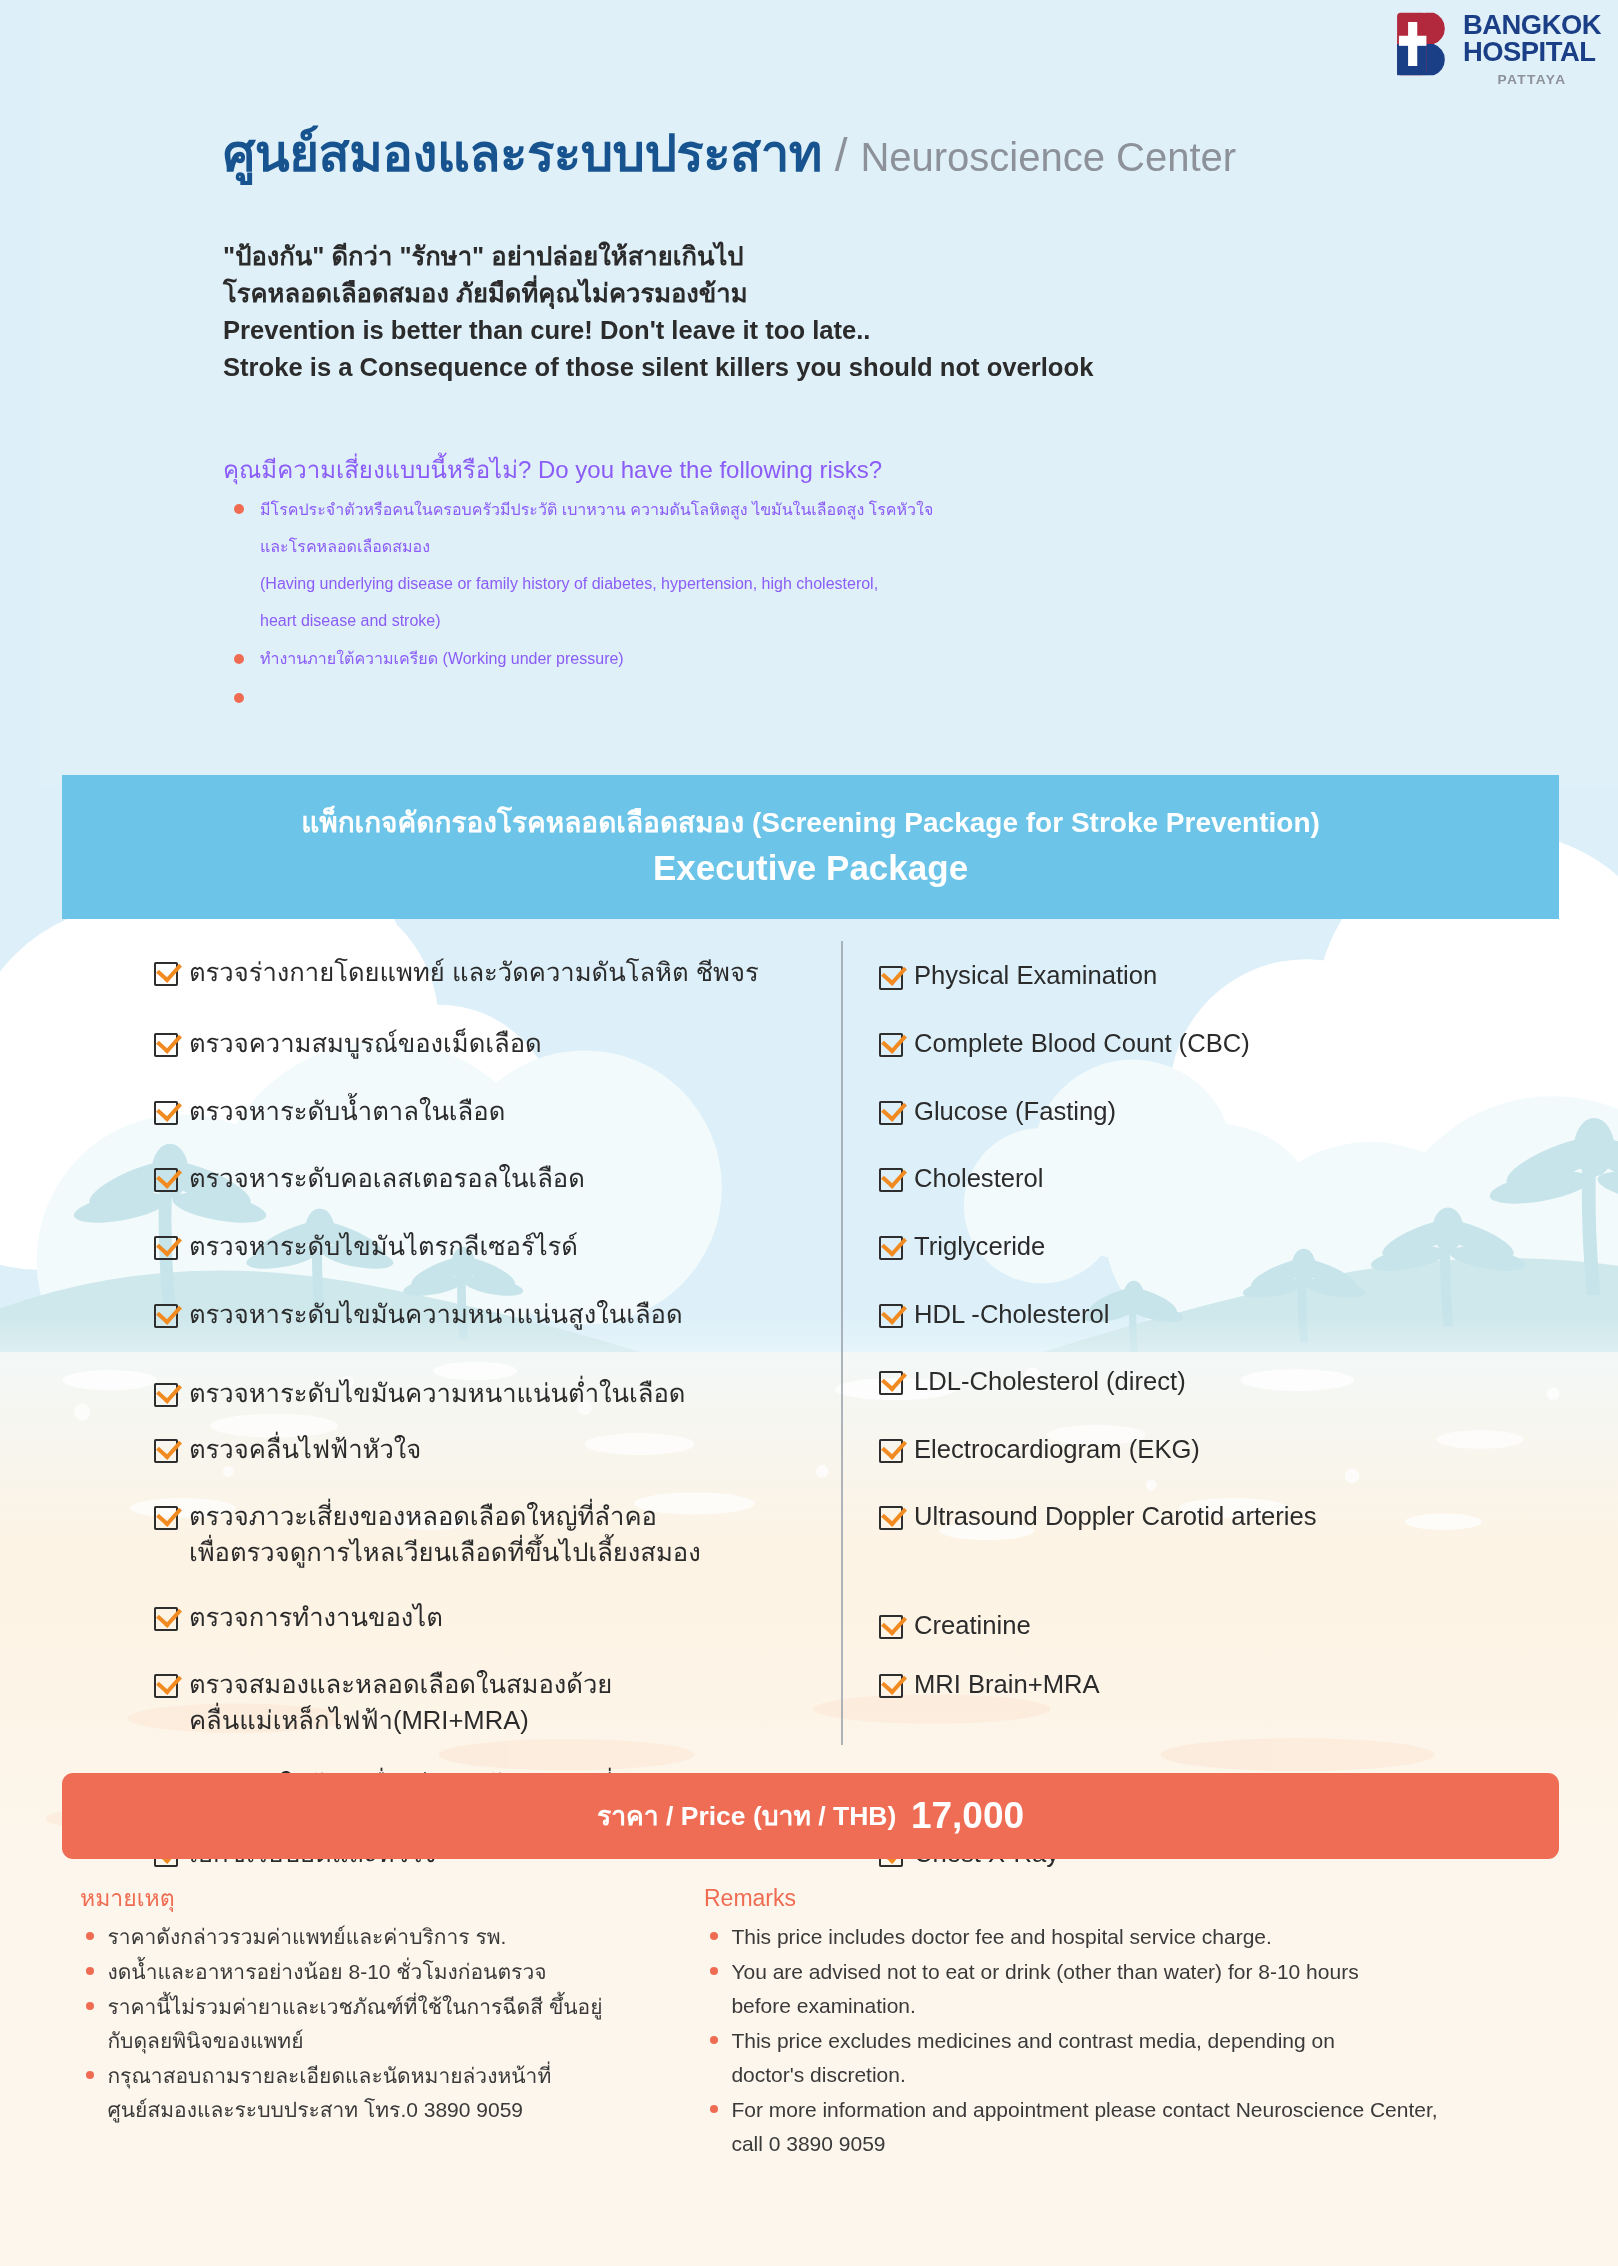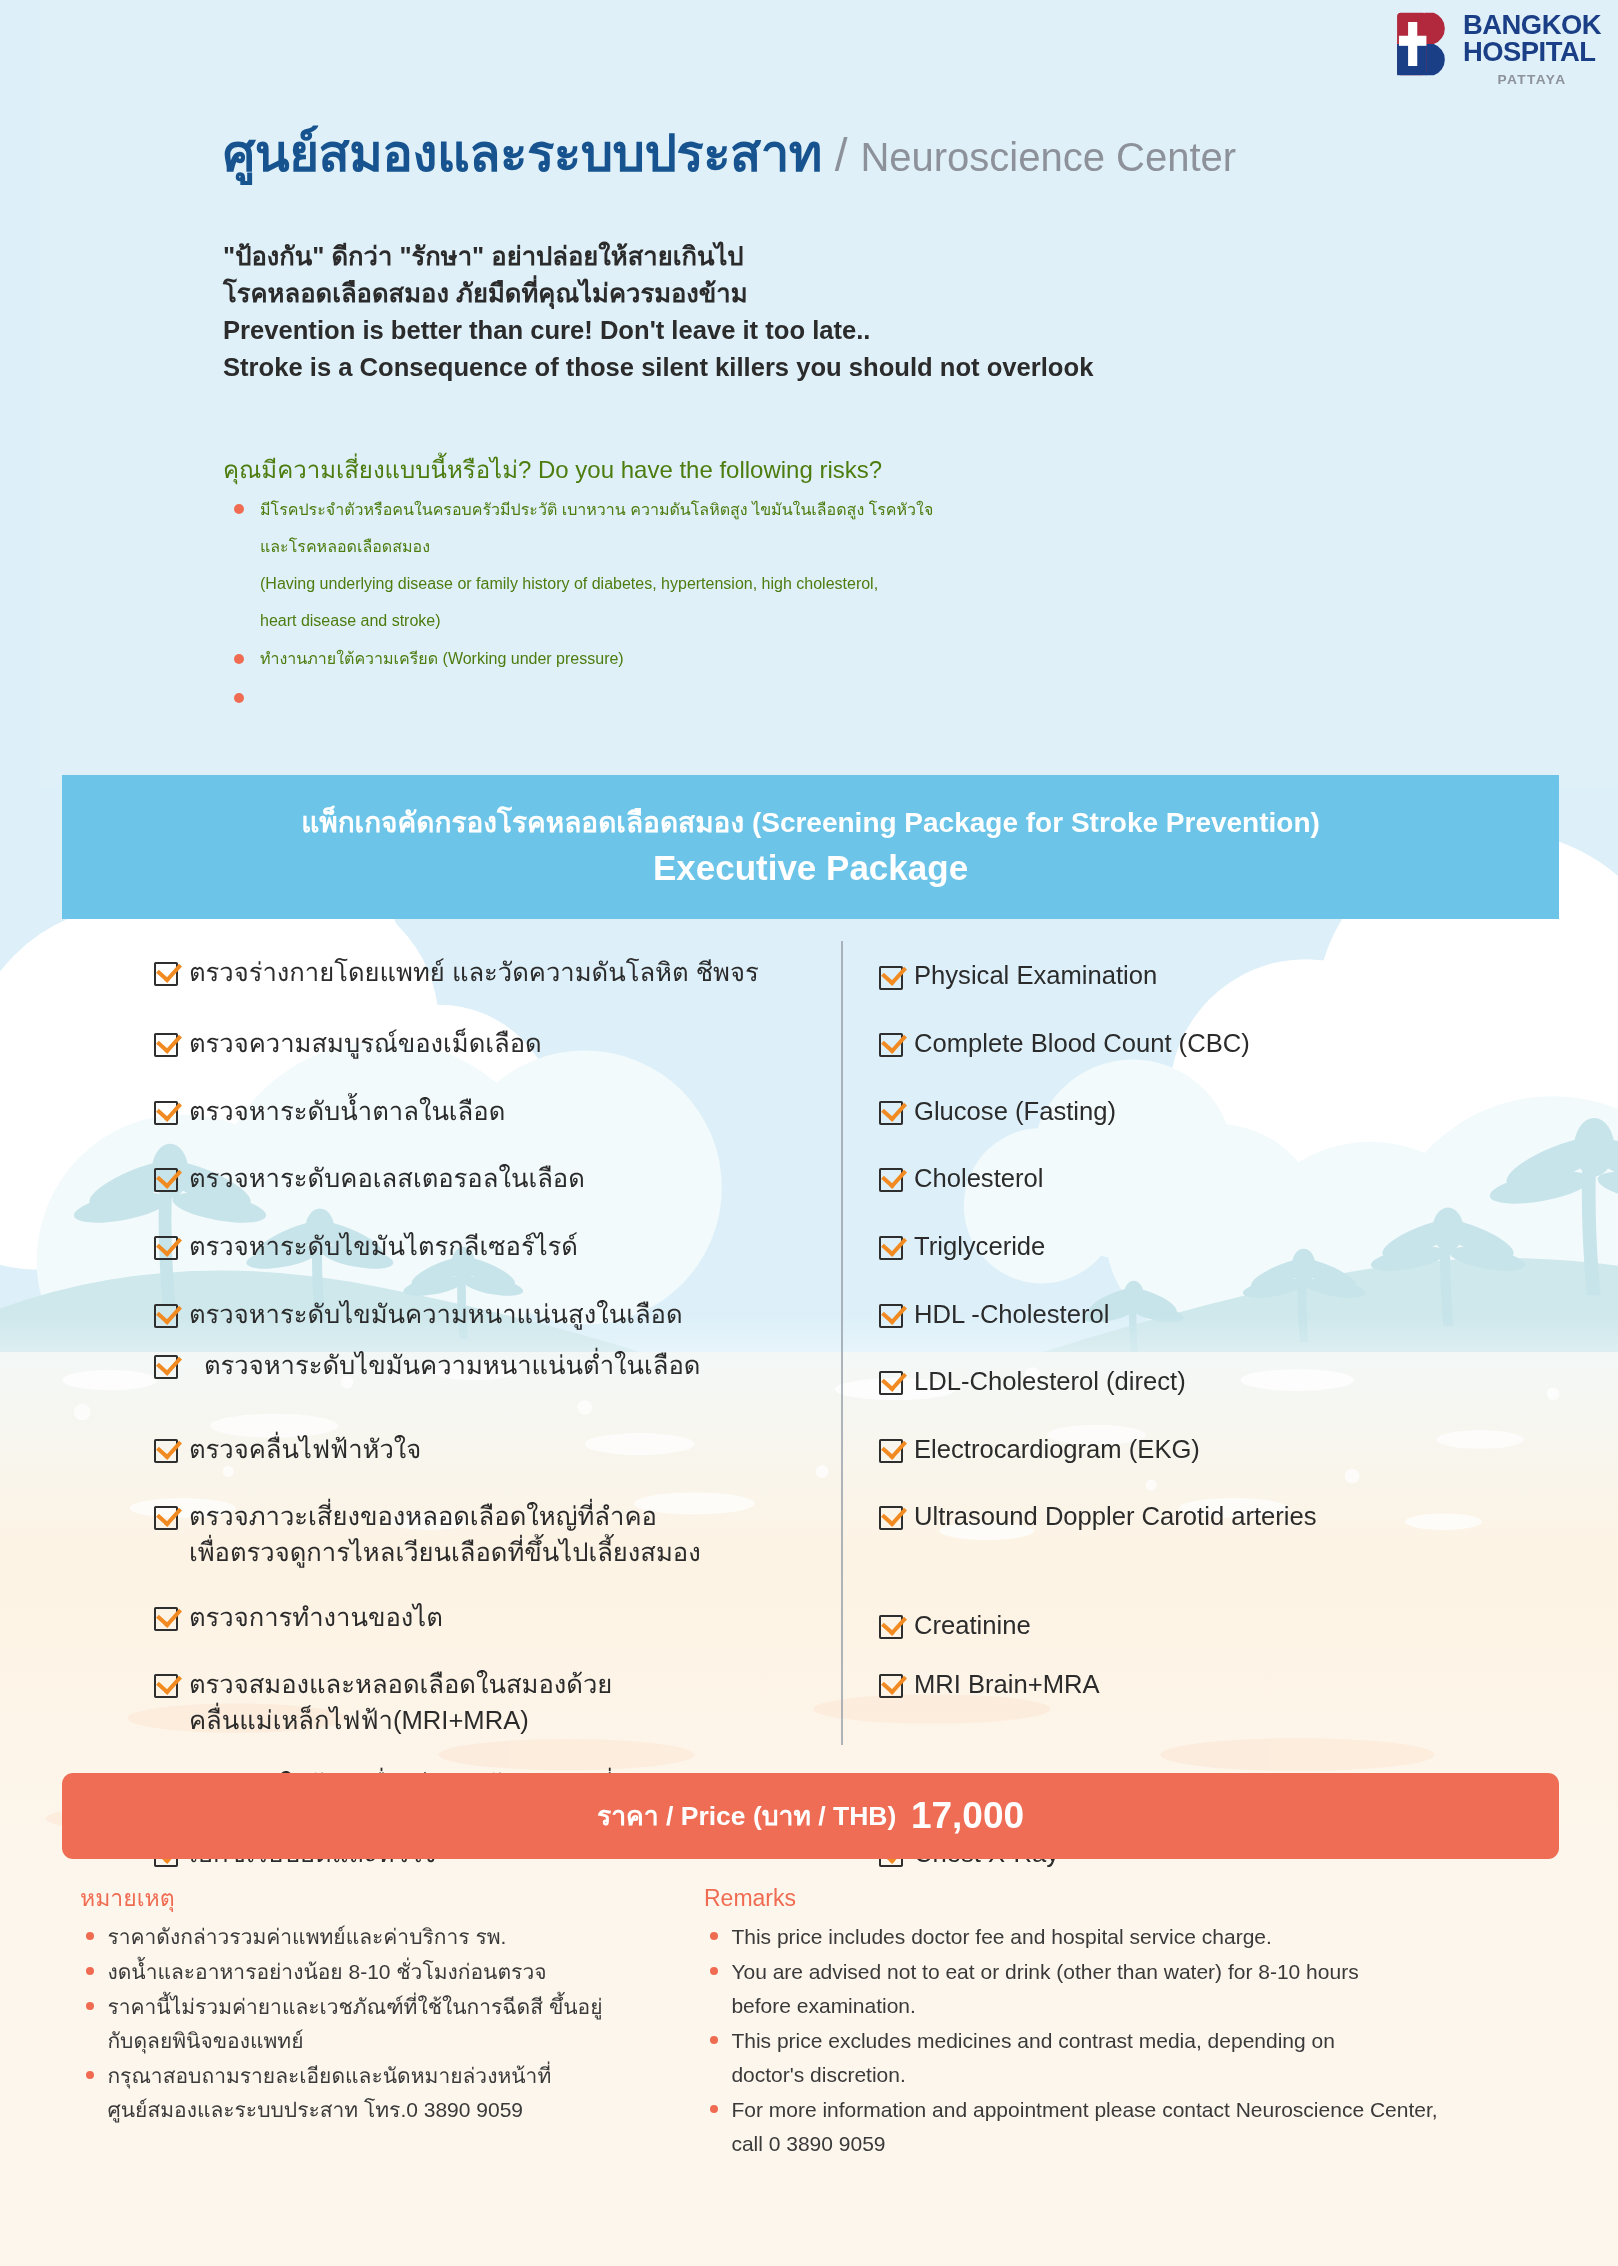--- a/index.html
+++ b/index.html
@@ -34,21 +34,21 @@
 
   .title-row{position:absolute;left:183px;top:128px;display:flex;align-items:baseline;}
   .title-th{font-size:51px;font-weight:bold;color:#17548f;letter-spacing:-0.5px;line-height:1;}
   .title-slash{font-size:46px;color:#8d9199;margin:0 12.8px;font-weight:300;}
   .title-en{font-size:40px;color:#8d9199;font-weight:400;line-height:1;}
 
   .tagline{position:absolute;left:183px;top:238px;color:#2b2b2b;}
   .tagline div{font-size:25.6px;line-height:37px;font-weight:bold;}
   .tagline .th{font-weight:bold;}
 
-  .risks{position:absolute;left:183px;top:452px;color:#4d7c0f;}
+  .risks{position:absolute;left:183px;top:452px;color:#8b5cf6;}
   .risks-q{font-size:24px;line-height:35px;margin-bottom:3.7px;}
   .risk-ul{list-style:none;margin:0;padding:0;}
   .risk-li{position:relative;padding-left:37px;font-size:16px;line-height:37px;margin-bottom:1.8px;}
   .risk-li .dot{position:absolute;left:11px;top:13.7px;width:10px;height:10px;border-radius:50%;background:#ef6c52;}
   .risk-li .sub{display:block;}
 
   
   .pkg-banner{position:absolute;left:62px;top:775px;width:1497px;height:144px;background:#6cc5e8;z-index:3;
               display:flex;flex-direction:column;align-items:center;justify-content:center;color:#ffffff;}
   .pkg-line1{font-size:28px;font-weight:bold;line-height:37px;}
@@ -318,21 +318,21 @@
           <span class="chk-text">ตรวจหาระดับคอเลสเตอรอลในเลือด</span>
         </div>
         <div class="chk-item" style="top: 287px;">
           <span class="chk-box"></span>
           <span class="chk-text">ตรวจหาระดับไขมันไตรกลีเซอร์ไรด์</span>
         </div>
         <div class="chk-item" style="top: 355px;">
           <span class="chk-box"></span>
           <span class="chk-text">ตรวจหาระดับไขมันความหนาแน่นสูงในเลือด</span>
         </div>
-        <div class="chk-item" style="top: 406px; gap: 15px;">
+        <div class="chk-item" style="top: 434px;">
           <span class="chk-box"></span>
           <span class="chk-text">ตรวจหาระดับไขมันความหนาแน่นต่ำในเลือด</span>
         </div>
         <div class="chk-item" style="top: 490px;">
           <span class="chk-box"></span>
           <span class="chk-text">ตรวจคลื่นไฟฟ้าหัวใจ</span>
         </div>
         <div class="chk-item" style="top: 557px;">
           <span class="chk-box"></span>
           <span class="chk-text">ตรวจภาวะเสี่ยงของหลอดเลือดใหญ่ที่ลำคอ<span class="cont">เพื่อตรวจดูการไหลเวียนเลือดที่ขึ้นไปเลี้ยงสมอง</span></span>

